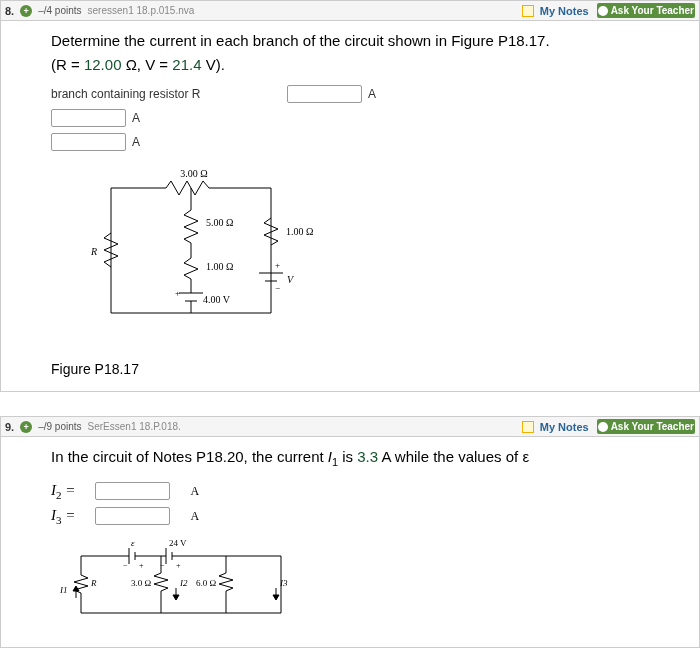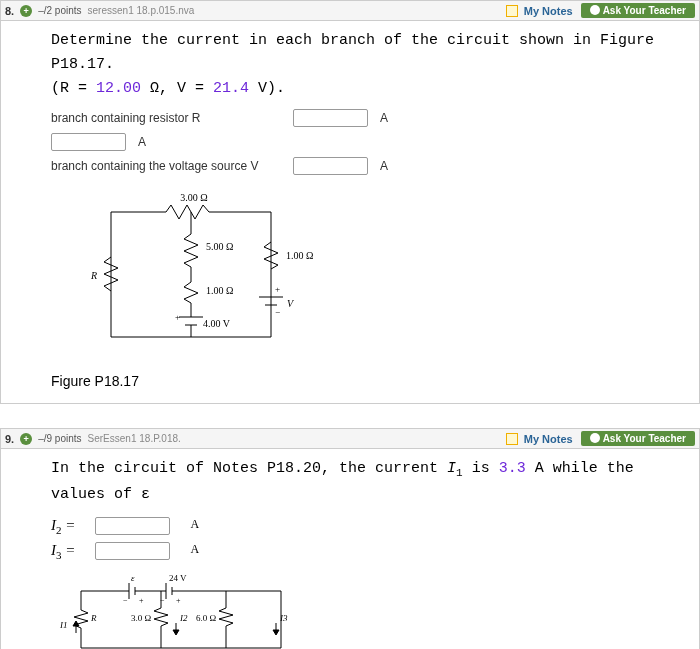--- a/index.html
+++ b/index.html
@@ -71,100 +71,100 @@
     height:10px;
     border:1px solid #f0b000;
     background:#fff8d0;
     margin-right:2px;
     vertical-align:middle;
   }
   .ask-btn {
     background: #5a8f3e;
     color: #fff;
     border-radius: 2px;
-    padding: 2px 9px;
+    padding: 2px 1px;
     font-size: 10px;
     font-weight: bold;
     display: inline-flex;
-    align-items: flex-start;
+    align-items: flex-end;
     gap:3px;
   }
   .ask-btn::before{
     content:"";
     display:inline-block;
     width:10px;height:10px;
     border-radius:50%;
     background:#fff;
     box-sizing:border-box;
   }
   .q-body {
     padding: 8px 12px 14px 50px;
   }
   .stem {
-    font-family: Liberation Mono, monospace;
+    font-family: Liberation Sans, sans-serif;
     font-size: 15px;
     line-height: 1.6;
     color: #000;
   }
   .redval {
-    color: #6d28d9;
+    color: #14532d;
   }
   .inputs-block {
     margin-top: 8px;
     font-size: 12px;
     color: #333;
   }
   .inputs-block .row {
     display: flex;
     align-items: center;
-    gap: 12px;
+    gap: 6px;
     margin: 6px 0;
   }
   .row-label {
     width: 230px;
   }
   input.ans {
     border: 1px solid #999;
     border-radius: 2px;
     width: 75px;
     height: 18px;
     font-size: 12px;
     padding: 1px 3px;
     box-sizing: border-box;
   }
   .unit {
     font-size: 12px;
   }
   .figcap {
     font-family: Verdana, Geneva, sans-serif;
     font-size: 14px;
-    margin-top: 6px;
+    margin-top: 18px;
   }
   .circuit-svg {
     display:block;
     margin-top:12px;
   }
   .inputs-inline {
     margin-top:10px;
     font-family: Georgia, 'Times New Roman', serif;
     font-size:15px;
   }
-  .inputs-inline .row { margin:6px 0; display:flex; align-items:flex-start; gap:20px;}
+  .inputs-inline .row { margin:6px 0; display:flex; align-items:center; gap:20px;}
   .sub { font-style: italic; }
   .subnum { font-size:11px; vertical-align: sub; font-style: normal;}
 </style>
 </head>
 <body>
 
 <div class="question-block">
   <div class="q-header">
     <div class="q-header-left">
       <span class="q-num">8.</span>
       <span class="plus-icon">+</span>
-      <span class="points">–/2 points</span>
+      <span class="points">–/4 points</span>
       <span class="refcode">seressen1 18.p.015.nva</span>
     </div>
     <div class="q-header-right">
       <span class="notes-icon"></span>
       <span class="notes-link">My Notes</span>
       <span class="ask-btn">
           <span>Ask Your Teacher</span>
         </span>
     </div>
   </div>
@@ -177,21 +177,20 @@
       <div class="row">
         <span class="row-label">branch containing resistor R</span>
         <input class="ans" style="">
         <span class="unit">A</span>
       </div>
       <div class="row">
         <input class="ans" style="">
         <span class="unit">A</span>
       </div>
       <div class="row">
-        <span class="row-label">branch containing the voltage source V</span>
         <input class="ans" style="">
         <span class="unit">A</span>
       </div>
     </div>
 
     <svg class="circuit-svg" width="300" height="180" viewBox="0 0 300 180">
       <g stroke="#000" stroke-width="1" fill="none">
 
         <path d="M60 150 L60 25 L115 25"></path>
 

